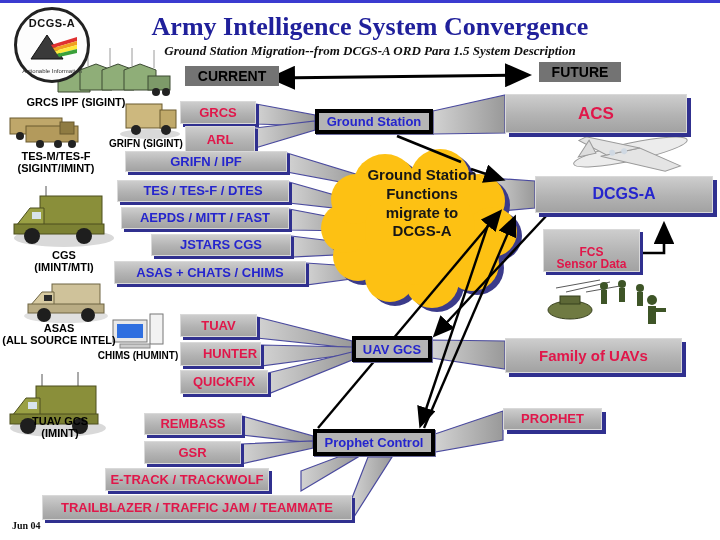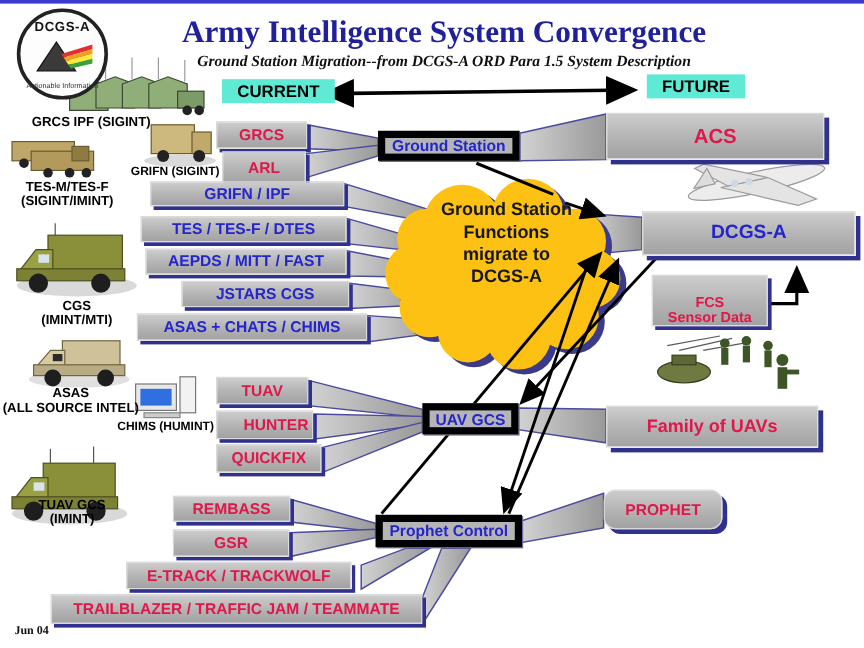--- a/index.html
+++ b/index.html
@@ -17,31 +17,31 @@
   .datefoot{left:12px;top:520px;font-family:"Liberation Serif",serif;font-weight:bold;
             font-size:10px;color:#111;}
 
   
   .logo{left:14px;top:7px;width:76px;height:76px;border-radius:50%;
         border:3px solid #222;background:#fdfdfd;text-align:center;box-sizing:border-box;}
   .logo .lg-title{margin-top:7px;font-weight:bold;font-size:11px;color:#111;letter-spacing:.5px;}
   .logo .lg-cap{font-size:6px;color:#333;margin-top:1px;}
 
   
-  .chip{background:#5eead4;color:#000;font-weight:bold;font-size:14px;
+  .chip{background:#737373;color:#000;font-weight:bold;font-size:14px;
         padding:2px 8px;text-align:center;}
 
   
   .sysbox{display:flex;align-items:center;justify-content:center;box-sizing:border-box;
           background:linear-gradient(180deg,#cdcdcd 0%,#b3b3b3 55%,#a2a2a2 100%);
           border:1px solid #d9d9d9;box-shadow:3px 3px 0 #30308f;
           font-weight:bold;font-size:13px;text-align:center;line-height:1.05;}
   .bigbox{box-shadow:4px 4px 0 #30308f;font-size:15px;}
   .hubbox{display:flex;align-items:center;justify-content:center;box-sizing:border-box;
-          background:#b5b5b5;border:6px solid #000000;box-shadow:1px 1px 0 #6d6d9e;
+          background:#b5b5b5;border:4px solid #000000;box-shadow:1px 1px 0 #6d6d9e;
           font-weight:bold;font-size:13px;text-align:center;}
   .red{color:#e0174a;} .blue{color:#2525cd;}
 
   
   .plat{font-weight:bold;font-size:11px;color:#000;text-align:center;line-height:1.1;}
   .plat.small{font-size:10px;}
 
   
   .cloudtext{left:366px;top:166px;width:112px;text-align:center;font-weight:bold;
              font-size:15px;color:#161616;line-height:1.25;}
@@ -257,37 +257,37 @@
 <div class="abs sysbox blue" style="left:121px;top:207px;width:168px;height:22px;">AEPDS / MITT / FAST</div>
 <div class="abs sysbox blue" style="left:151px;top:234px;width:140px;height:22px;">JSTARS CGS</div>
 <div class="abs sysbox blue" style="left:114px;top:261px;width:192px;height:23px;">ASAS + CHATS / CHIMS</div>
 
 <div class="abs sysbox red" style="left:180px;top:314px;width:77px;height:23px;">TUAV</div>
 <div class="abs sysbox red" style="left:180px;top:342px;width:81px;height:24px;padding-left:19px;">HUNTER</div>
 <div class="abs sysbox red" style="left:180px;top:370px;width:88px;height:24px;">QUICKFIX</div>
 
 <div class="abs sysbox red" style="left:144px;top:413px;width:98px;height:22px;">REMBASS</div>
 <div class="abs sysbox red" style="left:144px;top:441px;width:97px;height:23px;">GSR</div>
-<div class="abs sysbox red" style="left:105px;top:468px;width:188px;height:23px;">E-TRACK / TRACKWOLF</div>
+<div class="abs sysbox red" style="left:105px;top:468px;width:164px;height:23px;">E-TRACK / TRACKWOLF</div>
 <div class="abs sysbox red" style="left:42px;top:495px;width:310px;height:25px;">TRAILBLAZER / TRAFFIC JAM / TEAMMATE</div>
 
 <div class="abs hubbox blue" style="left:315px;top:109px;width:118px;height:25px;">Ground Station</div>
 <div class="abs hubbox blue" style="left:352px;top:336px;width:80px;height:26px;">UAV GCS</div>
 <div class="abs hubbox blue" style="left:313px;top:429px;width:122px;height:27px;">Prophet Control</div>
 
 <div class="abs cloudtext">Ground Station Functions migrate to DCGS-A</div>
 
 <div class="abs sysbox bigbox red" style="left:505px;top:94px;width:182px;height:39px;font-size:17px;">ACS</div>
 <div class="abs sysbox bigbox blue" style="left:535px;top:176px;width:178px;height:37px;font-size:16px;">DCGS-A</div>
 <div class="abs sysbox red" style="left:543px;top:229px;width:97px;height:43px;flex-direction:column;font-size:12px;justify-content:flex-end;">
   <span>FCS</span>
   <span>Sensor Data</span>
 </div>
 <div class="abs sysbox bigbox red" style="left:505px;top:338px;width:177px;height:35px;">Family of UAVs</div>
-<div class="abs sysbox bigbox red" style="left:503px;top:408px;width:99px;height:33px;font-size:13px;border-radius:10px;">PROPHET</div>
+<div class="abs sysbox bigbox red" style="left:503px;top:408px;width:99px;height:22px;font-size:13px;">PROPHET</div>
 
 <div class="abs plat" style="left:10px;top:96px;width:132px;">GRCS IPF (SIGINT)</div>
 <div class="abs plat small" style="left:106px;top:138px;width:80px;">GRIFN (SIGINT)</div>
 <div class="abs plat" style="left:0px;top:150px;width:112px;">
   <div>TES-M/TES-F</div>
   <div>(SIGINT/IMINT)</div>
 </div>
 <div class="abs plat" style="left:12px;top:249px;width:104px;">
   <div>CGS</div>
   <div>(IMINT/MTI)</div>

